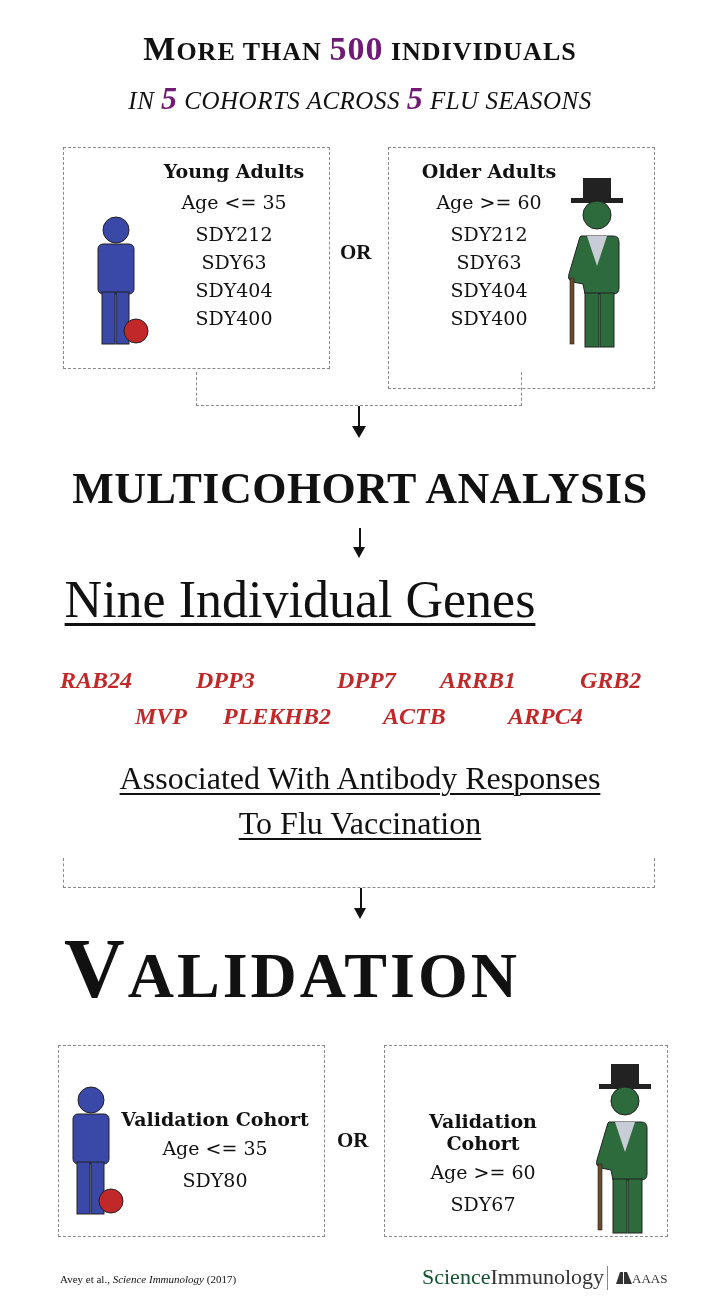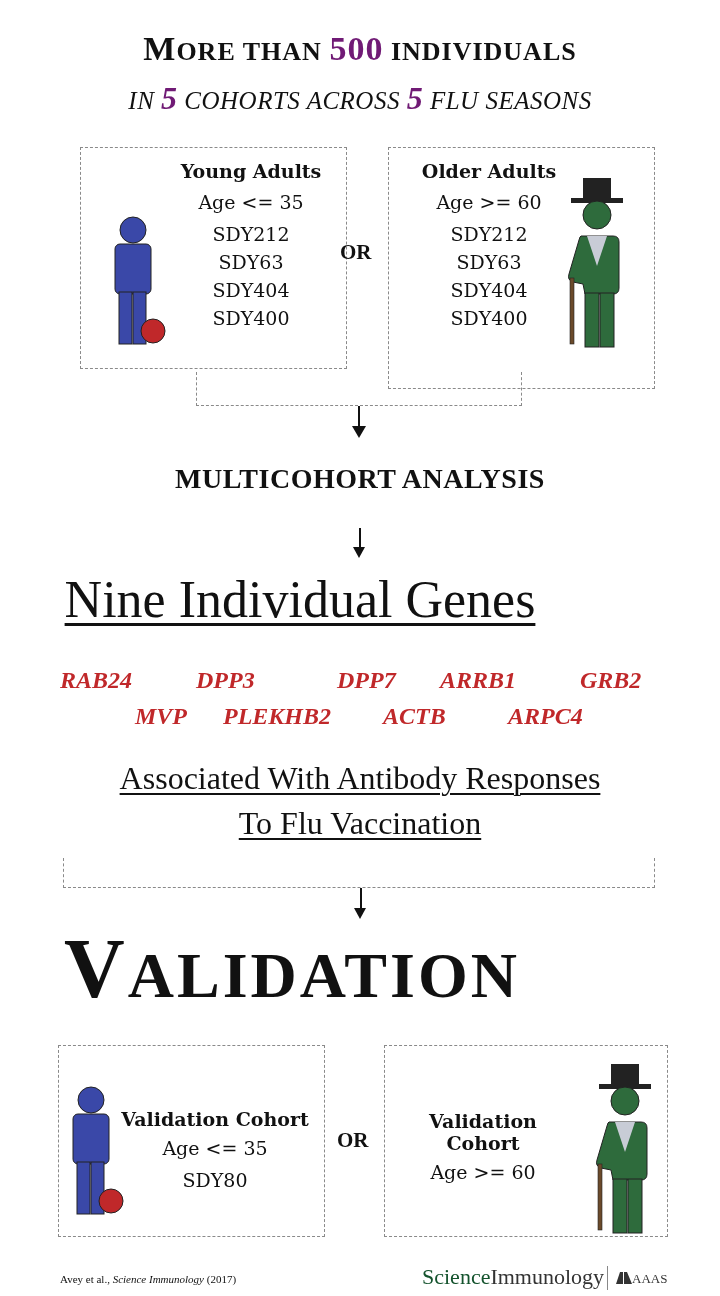--- a/index.html
+++ b/index.html
@@ -16,21 +16,21 @@
   .dashbox { border: 1.5px dashed #8a8a8a; }
   .box-text { text-align: center; font-family: "DejaVu Serif", serif; }
   .box-title { font-weight: bold; font-size: 19px; }
   .box-line { font-size: 19px; line-height: 28px; }
 
   .or { font-weight: bold; font-size: 21px; font-family: "Liberation Serif", serif; }
 
   .arrow-line { width: 2px; background: #111; }
   .arrow-head { width: 0; height: 0; border-left: 7px solid transparent; border-right: 7px solid transparent; border-top: 12px solid #111; }
 
-  .multi { left: 0; width: 720px; top: 463px; text-align: center; font-weight: bold; font-size: 28px; font-family: "Liberation Serif", serif; letter-spacing: 0.5px; }
+  .multi { left: 0; width: 720px; top: 463px; text-align: center; font-weight: bold; font-size: 44px; font-family: "Liberation Serif", serif; letter-spacing: 0.5px; }
   .nine { left: 0; width: 600px; top: 570px; text-align: center; font-size: 52px; font-family: "Liberation Serif", serif; }
   .nine span { text-decoration: underline; text-decoration-thickness: 3px; text-underline-offset: 6px; }
   .gene { font-style: italic; font-weight: bold; color: #c0282a; font-size: 24px; font-family: "Liberation Serif", serif; }
 
   .assoc { left: 0; width: 720px; text-align: center; font-size: 32px; font-family: "Liberation Serif", serif; }
   .assoc span { text-decoration: underline; text-decoration-thickness: 2px; text-underline-offset: 4px; }
 
   .valid { left: 0; width: 584px; top: 920px; text-align: center; font-weight: bold; font-family: "Liberation Serif", serif; letter-spacing: 3px; }
   .valid .v1 { font-size: 84px; }
   .valid .v2 { font-size: 64px; }
@@ -46,21 +46,21 @@
 </head>
 <body>
 
 <div class="abs title1">
   <span class="big">M</span><span>ORE THAN </span><span class="red big">500</span><span> INDIVIDUALS</span>
 </div>
 <div class="abs title2">
   <span>IN </span><span class="red">5</span><span> COHORTS ACROSS </span><span class="red">5</span><span> FLU SEASONS</span>
 </div>
 
-<div class="abs dashbox" style="left:80px; top:147px; width:267px; height:222px;">
+<div class="abs dashbox" style="left:63px; top:147px; width:267px; height:222px;">
   <svg class="abs" style="left:32px; top:68px;" width="60" height="130" viewBox="0 0 60 130">
     <circle cx="20" cy="14" r="13" fill="#3a48a8" stroke="#222" stroke-width="1"></circle>
     <rect x="2" y="28" width="36" height="50" rx="5" fill="#3a48a8" stroke="#222" stroke-width="1"></rect>
     <rect x="6" y="76" width="13" height="52" fill="#3a48a8" stroke="#222" stroke-width="1"></rect>
     <rect x="20" y="76" width="13" height="52" fill="#3a48a8" stroke="#222" stroke-width="1"></rect>
     <circle cx="40" cy="115" r="12" fill="#c0282a" stroke="#222" stroke-width="1"></circle>
   </svg>
   <div class="abs box-text" style="left:80px; width:180px; top:12px;">
     <div class="box-title">Young Adults</div>
     <div class="box-line" style="margin-top:6px;">Age &lt;= 35</div>
@@ -143,20 +143,21 @@
     <div class="box-line" style="margin-top:4px;">SDY80</div>
   </div>
 </div>
 
 <div class="abs or" style="left:337px; top:1128px;">OR</div>
 
 <div class="abs dashbox" style="left:384px; top:1045px; width:284px; height:192px;">
   <div class="abs box-text" style="left:6px; width:184px; top:64px;">
     <div class="box-title">Validation Cohort</div>
     <div class="box-line" style="margin-top:4px;">Age &gt;= 60</div>
+    <div class="box-line" style="margin-top:4px;">SDY67</div>
   </div>
   <svg class="abs" style="left:208px; top:18px;" width="62" height="170" viewBox="0 0 62 170">
     <rect x="18" y="0" width="28" height="22" fill="#222"></rect>
     <rect x="6" y="20" width="52" height="5" fill="#222"></rect>
     <circle cx="32" cy="37" r="14" fill="#2e6b3c" stroke="#222" stroke-width="1"></circle>
     <path d="M16 58 L48 58 Q54 58 54 64 L54 110 Q54 116 48 116 L20 116 L18 106 L8 104 Q2 102 4 96 L14 62 Q15 58 16 58 Z" fill="#2e6b3c" stroke="#222" stroke-width="1"></path>
     <path d="M22 58 L42 58 L32 88 Z" fill="#c8ccd6"></path>
     <rect x="20" y="115" width="14" height="54" fill="#2e6b3c" stroke="#222" stroke-width="1"></rect>
     <rect x="35" y="115" width="14" height="54" fill="#2e6b3c" stroke="#222" stroke-width="1"></rect>
     <rect x="5" y="100" width="4" height="66" fill="#6b4a2b" stroke="#222" stroke-width="0.6"></rect>

